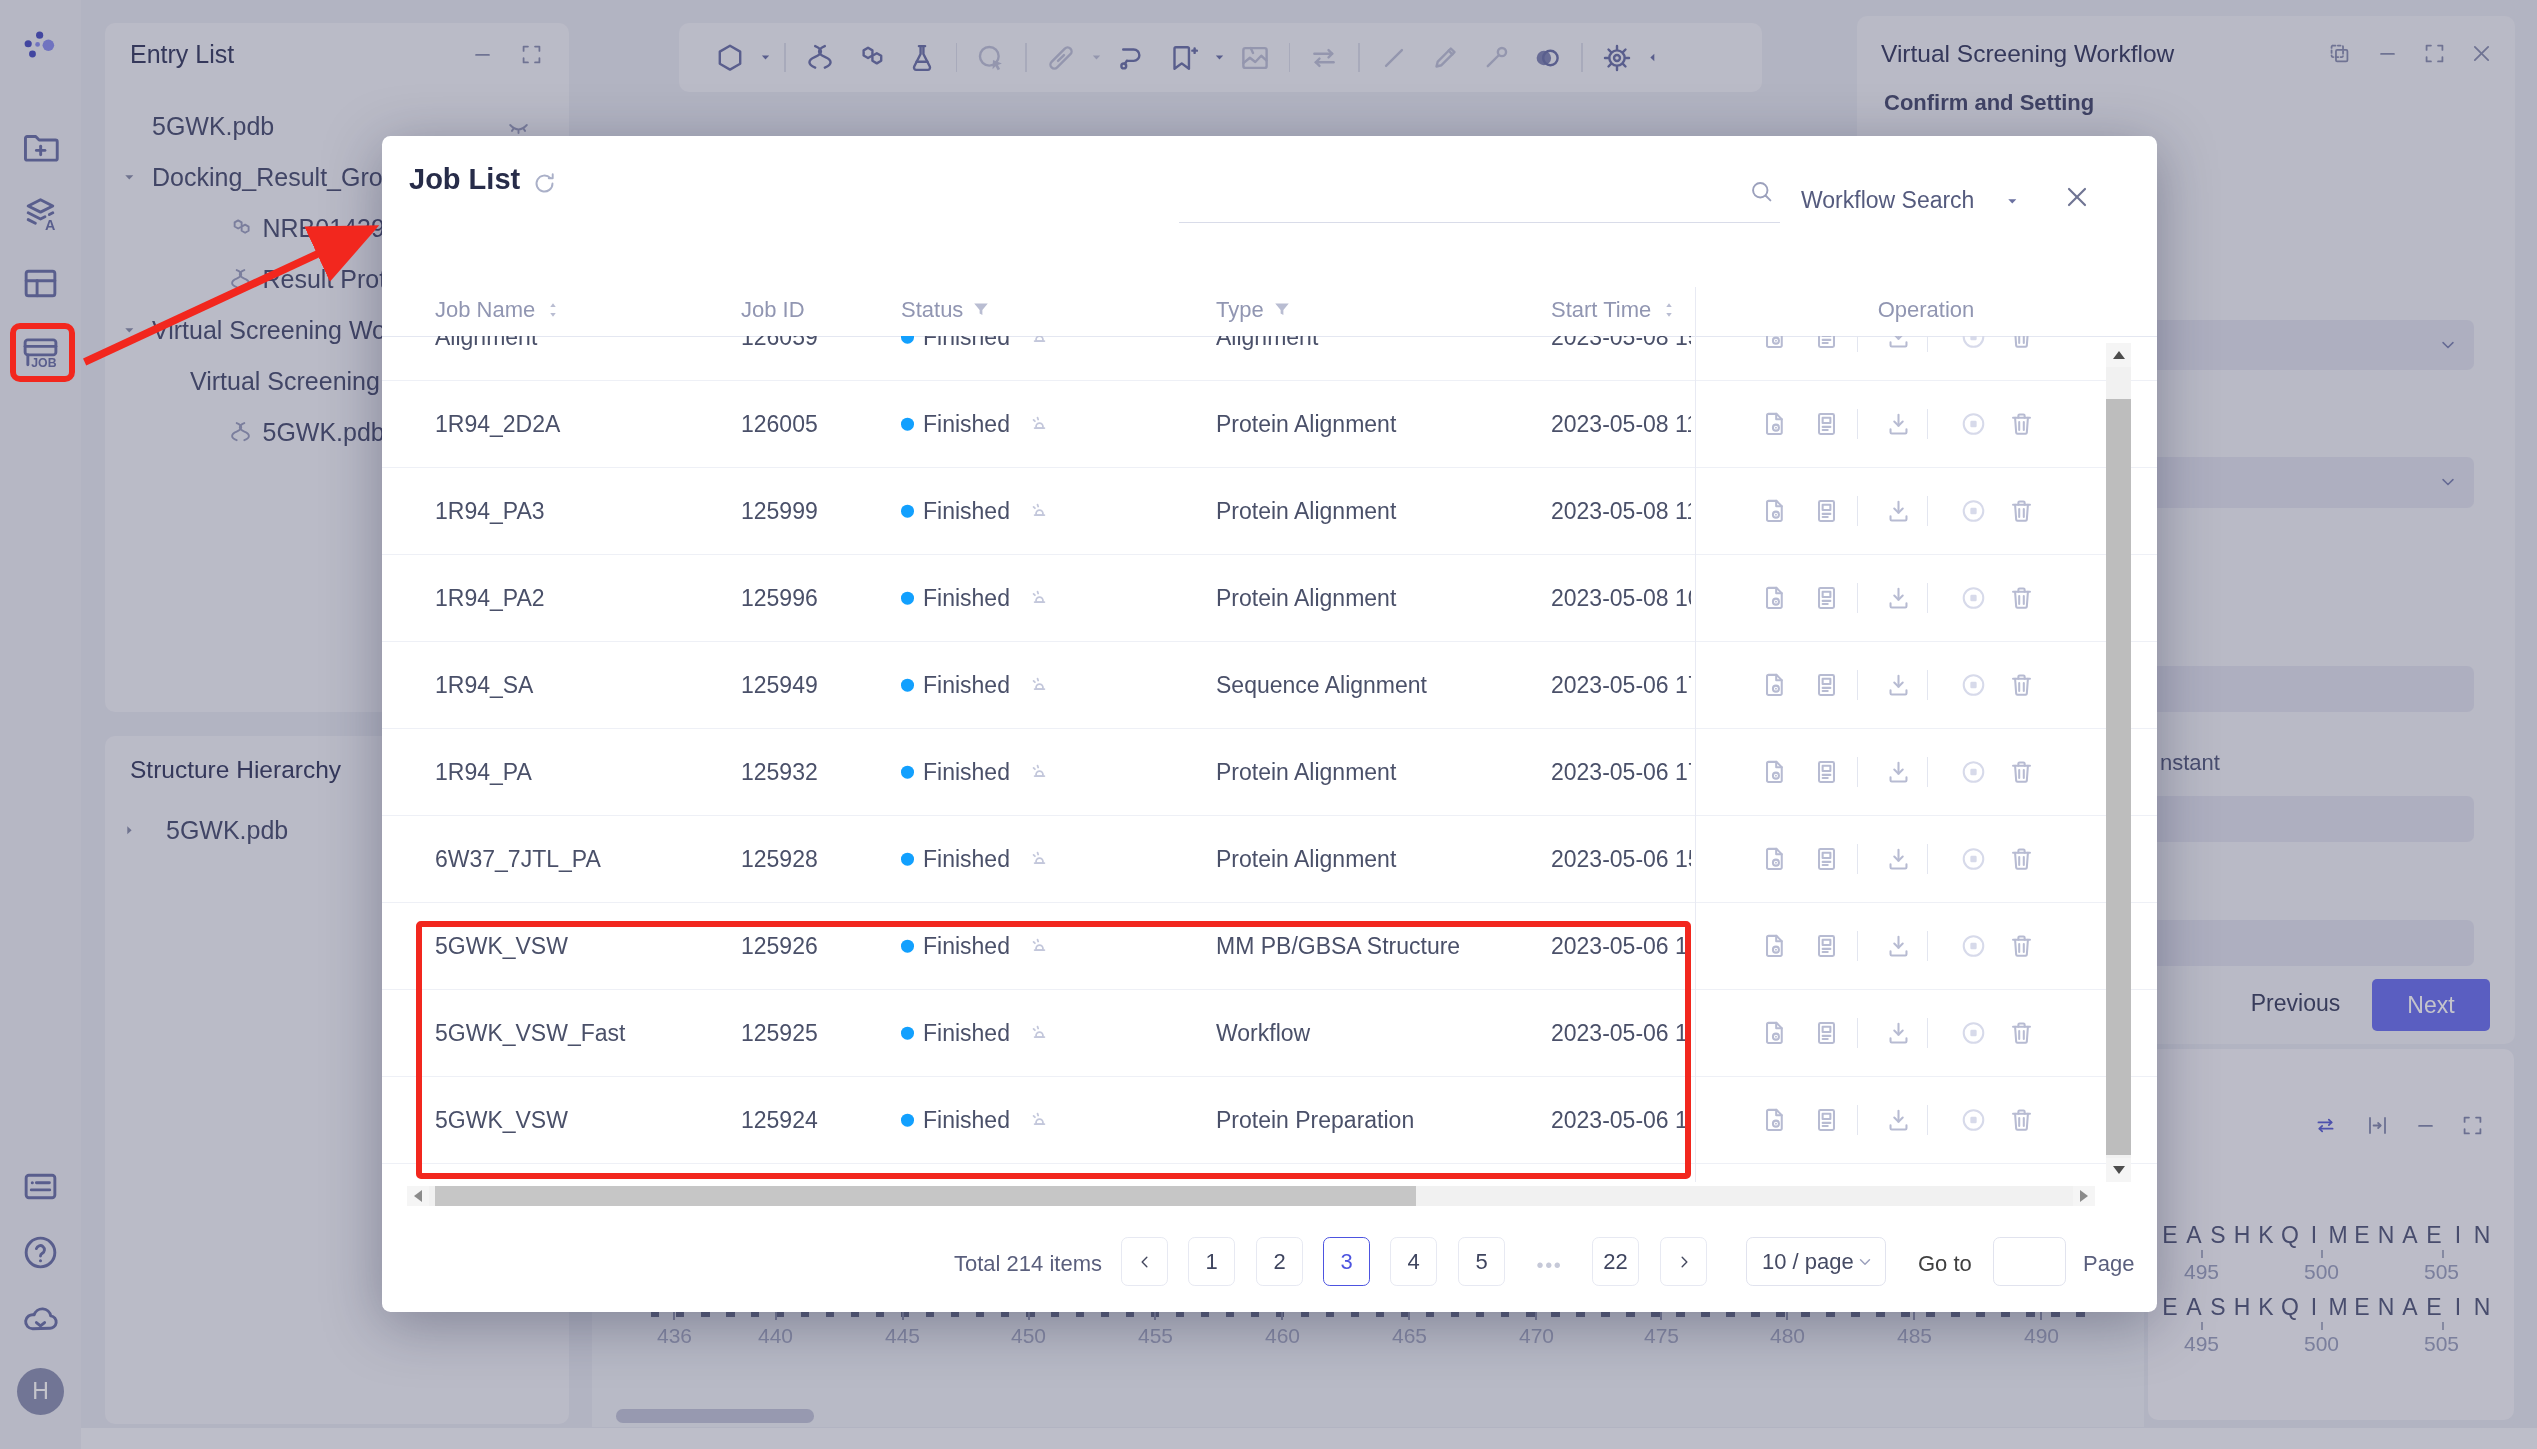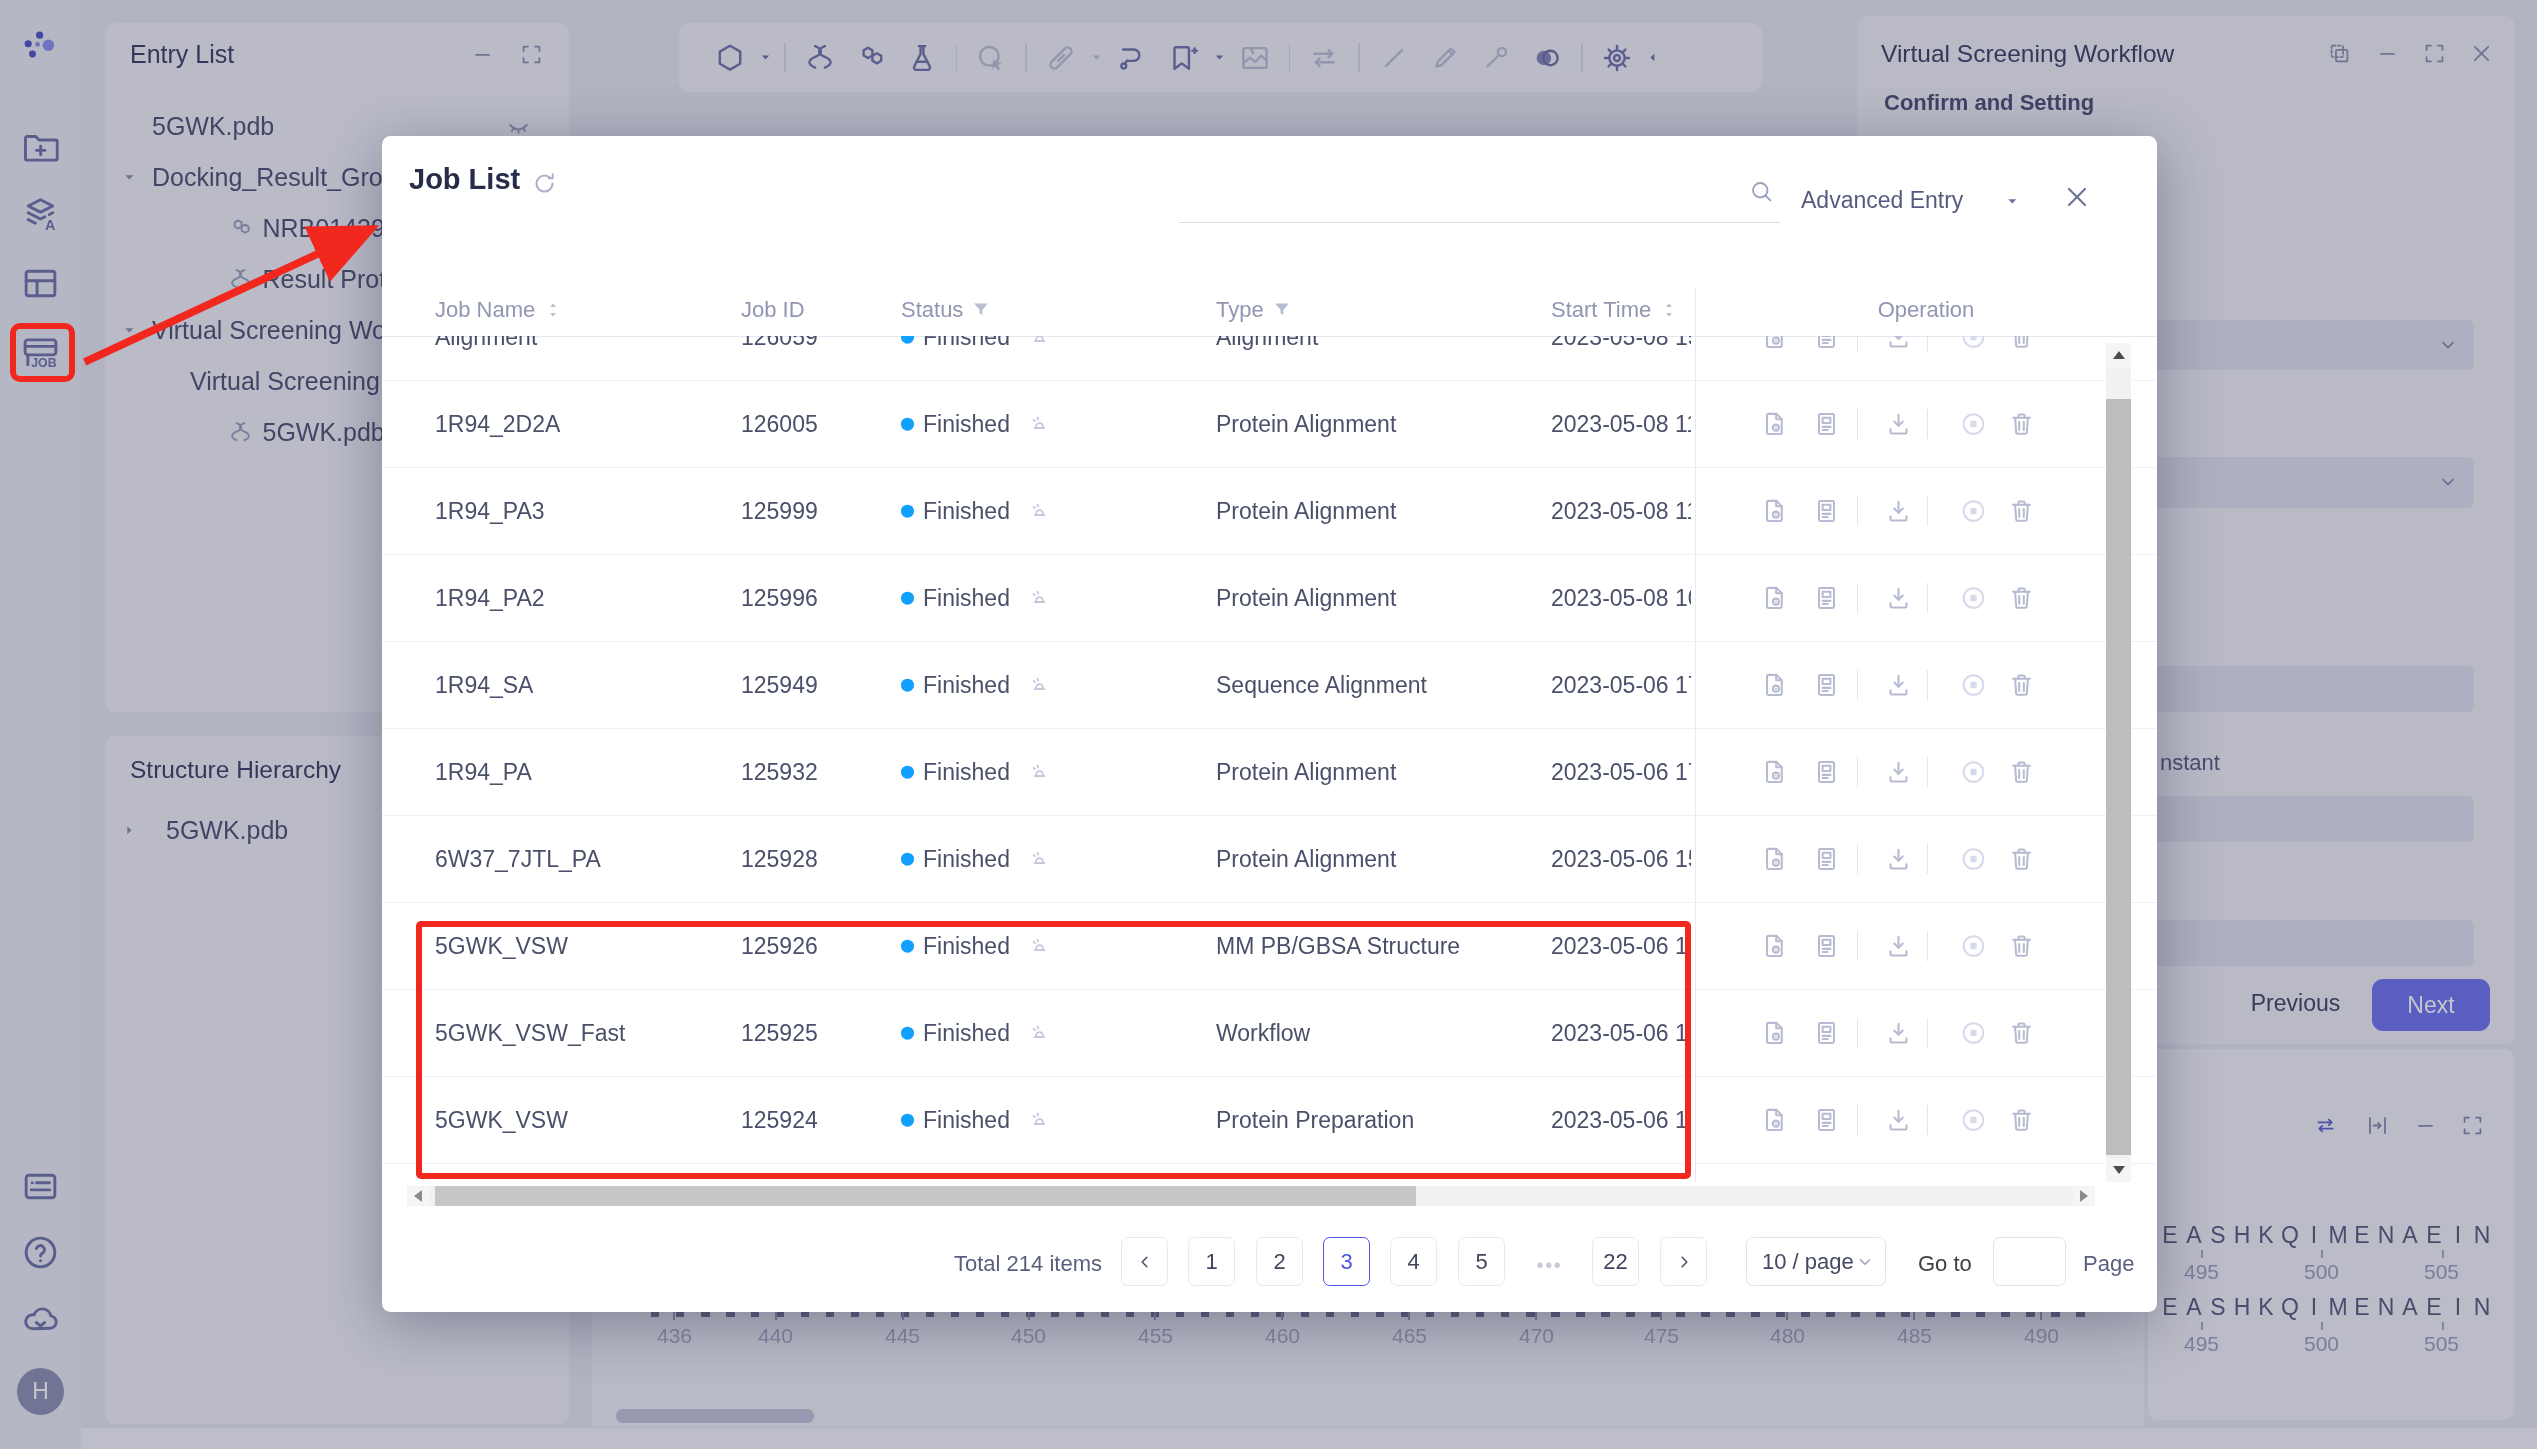--- a/index.html
+++ b/index.html
@@ -53,21 +53,21 @@
 
   
   #right-panel{left:1857px;top:16px;width:658px;height:1028px;background:var(--c-panel2)}
   #right-panel .p-title{left:24px;top:24px;font-size:24.5px}
   #rp-sub{position:absolute;left:27px;top:74px;font-size:22px;font-weight:bold;color:#4a4f73}
   .rp-field{position:absolute;left:20px;width:597px;background:var(--c-field);border-radius:6.8px}
   .rp-chev{position:absolute;right:15px;width:22px;height:22px;color:#7e84b4}
   #rp-partial{position:absolute;left:303px;top:734px;font-size:22px;color:#565c80}
   #rp-prev{position:absolute;left:392px;top:974px;width:93px;text-align:center;font-size:23px;color:#3f4566}
   #rp-next{position:absolute;left:515px;top:963px;width:118px;height:52px;background:var(--c-accent);
-    border-radius:11px;color:#fff;font-size:23px;display:flex;align-items:center;justify-content:center}
+    border-radius:5px;color:#fff;font-size:23px;display:flex;align-items:center;justify-content:center}
 
   
   #seq-panel{left:2148px;top:1049px;width:366px;height:371px;background:#f4f5fb}
   .sq-ic{position:absolute;top:64px;width:25px;height:25px;color:#858bb0}
   .seq-letters{position:absolute;left:10px;white-space:nowrap}
   .seq-letters span{display:inline-block;width:24px;text-align:center;font-size:23px;color:#555b7f}
   .seq-tick{position:absolute;width:1.7px;height:7.6px;background:#a9aec6}
   .seq-num{position:absolute;width:47px;text-align:center;font-size:21px;color:#9ba1c0}
 
   
@@ -568,21 +568,21 @@
         </svg>
       </span>
     <div id="m-search">
       <span class="ic">
           <svg viewBox="0 0 24 24" fill="none" stroke="currentColor" stroke-width="1.7" stroke-linecap="round" stroke-linejoin="round">
             <circle cx="10.9" cy="10.9" r="6.4"></circle>
             <path d="m15.6 15.6 4.3 4.3"></path>
           </svg>
         </span>
     </div>
-    <div id="m-adv">Advanced Entry</div>
+    <div id="m-adv">Workflow Search</div>
     <span id="m-adv-caret" class="ic">
         <svg viewBox="0 0 24 24">
           <path d="M6.8 9.2h10.4L12 14.8z" fill="currentColor"></path>
         </svg>
       </span>
     <span id="m-close" class="ic">
         <svg viewBox="0 0 24 24" fill="none" stroke="currentColor" stroke-width="1.7" stroke-linecap="round" stroke-linejoin="round">
           <path d="M5.6 5.6 18.4 18.4"></path>
           <path d="M18.4 5.6 5.6 18.4"></path>
         </svg>

